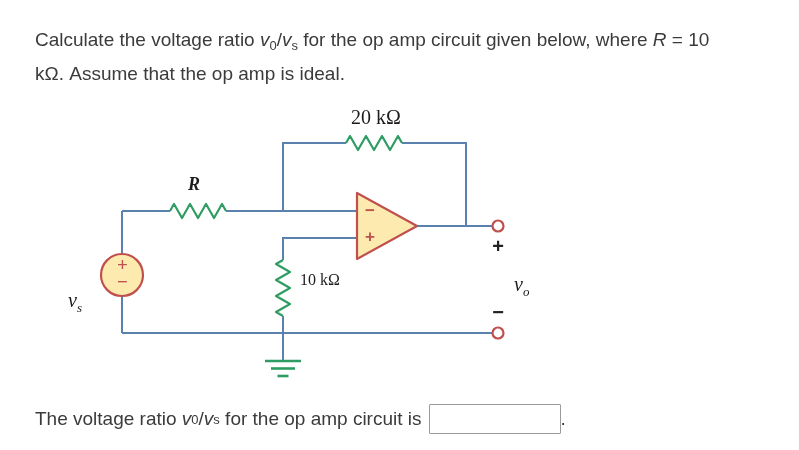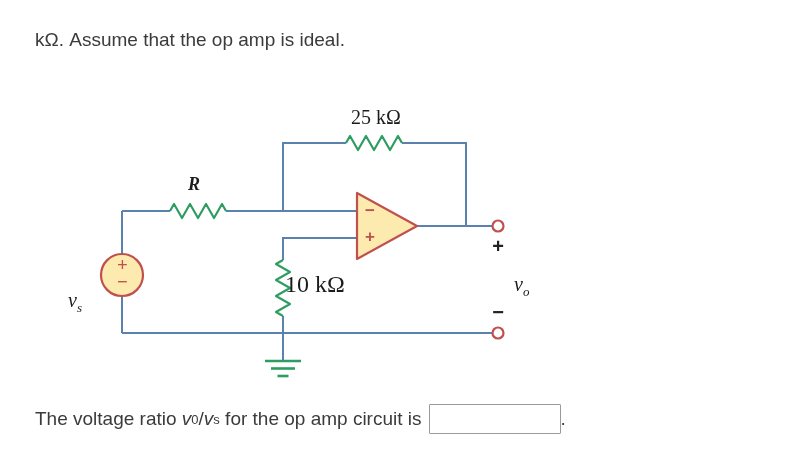--- a/index.html
+++ b/index.html
@@ -29,41 +29,42 @@
   
   .csvg { position:absolute; left:0; top:0; }
   .wire { stroke:var(--wire,#5b81ae); stroke-width:2; fill:none; }
   .res  { stroke:var(--resistor,#2f9c63); stroke-width:2.2; fill:none; stroke-linejoin:round; }
   .gnd  { stroke:var(--resistor,#2f9c63); stroke-width:2.6; fill:none; }
   .comp { stroke:var(--component-stroke,#c0504d); stroke-width:2.2; fill:var(--component-fill,#fdeaae); stroke-linejoin:round; }
   .terminal { stroke:var(--component-stroke,#c0504d); stroke-width:2.2; fill:#ffffff; }
   .clbl { position:absolute; color:var(--label,#1c1c1c); font-family:"Liberation Serif", serif; }
   .lbl-25k { left:338px; top:106px; width:76px; text-align:center; font-size:20px; }
   .lbl-R   { left:188px; top:174px; font-size:18px; font-weight:bold; font-style:italic; }
-  .lbl-10k { left:285px; top:271px; font-size:24px; }
+  .lbl-10k { left:300px; top:271px; font-size:16px; }
   .lbl-vs  { left:68px;  top:261px; font-size:20px; font-style:italic;margin-top:28px; }
   .lbl-vo  { left:486px; top:273px; font-size:20px; font-style:italic;margin-left:28px; }
   .clbl sub { font-size:13px; font-style:italic; }
   .sign { position:absolute; text-align:center; font-weight:bold; line-height:17px; }
   .opamp-sign { width:20px; left:360px; color:var(--component-stroke,#c0504d); font-size:17px; font-family:"Liberation Sans",sans-serif; }
   .opamp-minus { top:202px; }
   .opamp-plus  { top:228px; }
   .src-sign { width:25px; left:110px; color:var(--component-stroke,#c0504d); font-size:19px; font-family:"Liberation Serif",serif; }
   .src-plus  { top:256px; }
   .src-minus { top:273px; }
   .out-sign { width:22px; left:487px; color:#222222; font-size:20px; font-family:"Liberation Sans",sans-serif; }
   .out-plus  { top:238px; }
   .out-minus { top:304px; }
 </style>
 </head>
 <body>
 
 <div class="page">
 
   <div class="question">
+    <div class="qline"><span>Calculate the voltage ratio </span><i>v</i><sub class="ratio-sub">0</sub><span>/</span><i>v</i><sub class="ratio-sub">s</sub><span> for the op amp circuit given below, where </span><i>R</i><span> = 10</span></div>
     <div class="qline">kΩ. Assume that the op amp is ideal.</div>
   </div>
 
   <svg class="csvg" viewBox="0 0 799 450" width="799" height="450">
     <path class="wire" d="M122,211 V254"></path>
     <path class="wire" d="M122,296 V333"></path>
     <path class="wire" d="M122,333 H493"></path>
     <path class="wire" d="M122,211 H170"></path>
     <path class="wire" d="M226,211 H357"></path>
     <path class="wire" d="M283,211 V143 H346"></path>
@@ -82,21 +83,21 @@
       <path class="gnd" d="M271,368.5 H295"></path>
       <path class="gnd" d="M277.5,376 H288.5"></path>
     </g>
 
     <circle class="comp" cx="122" cy="275" r="21"></circle>
     <polygon class="comp" points="357,193 357,259 417,226"></polygon>
     <circle class="terminal" cx="498" cy="226" r="5.5"></circle>
     <circle class="terminal" cx="498" cy="333" r="5.5"></circle>
   </svg>
 
-  <div class="clbl lbl-25k">25 kΩ</div>
+  <div class="clbl lbl-25k">20 kΩ</div>
   <div class="clbl lbl-R">R</div>
   <div class="clbl lbl-10k">10 kΩ</div>
   <div class="clbl lbl-vs"><span>v</span><sub>s</sub></div>
   <div class="clbl lbl-vo"><span>v</span><sub>o</sub></div>
 
   <div class="sign opamp-sign opamp-minus">−</div>
   <div class="sign opamp-sign opamp-plus">+</div>
   <div class="sign src-sign src-plus">+</div>
   <div class="sign src-sign src-minus">−</div>
   <div class="sign out-sign out-plus">+</div>

